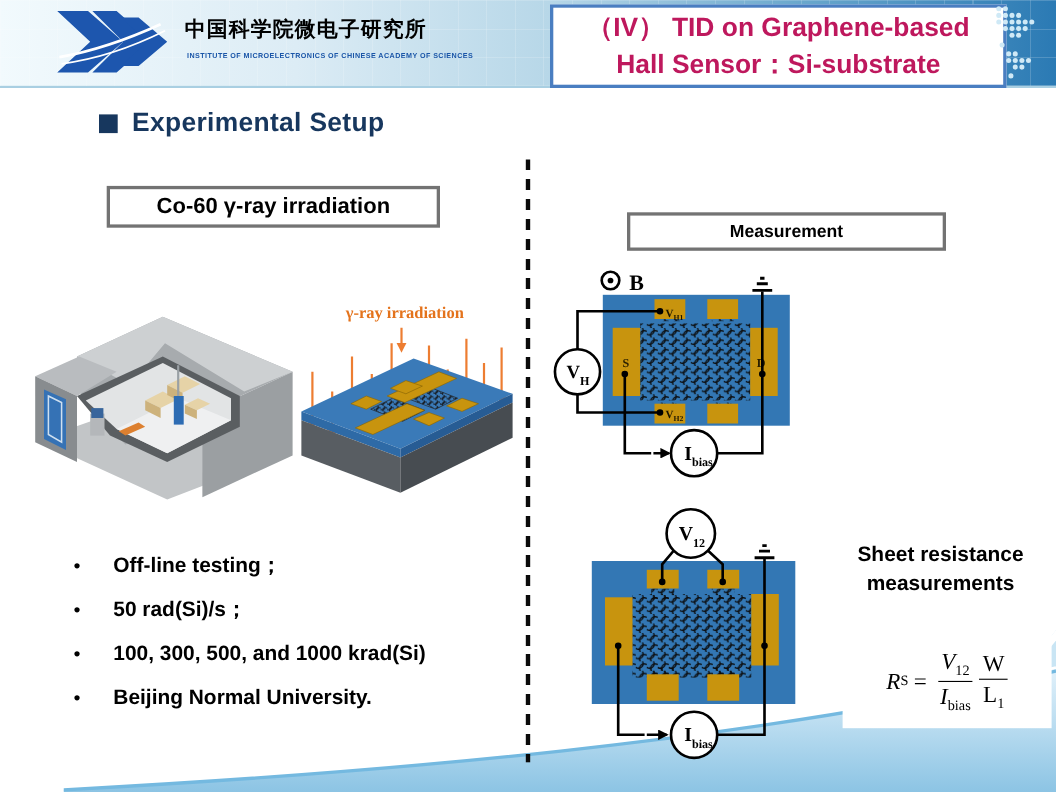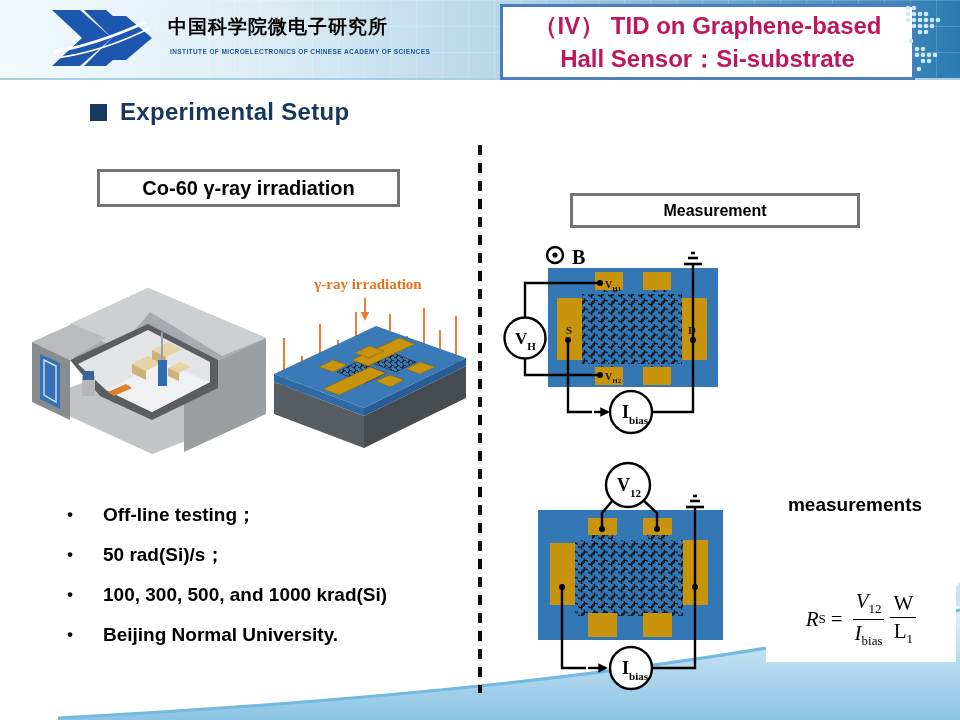--- a/index.html
+++ b/index.html
@@ -338,20 +338,21 @@
       <text x="89" y="36" font-size="18" font-weight="bold"><tspan>V</tspan><tspan dy="6" font-size="11">12</tspan></text>
     </g>
 
     <g>
       <circle cx="103" cy="213" r="21" fill="#fff" stroke="#000" stroke-width="2.4"></circle>
       <text x="94" y="219" font-size="18" font-weight="bold"><tspan>I</tspan><tspan dy="6" font-size="11">bias</tspan></text>
     </g>
   </svg>
 
   <div class="cap" id="sheetcap">
+    <div>Sheet resistance</div>
     <div>measurements</div>
   </div>
 
   <div class="formulabox">
     <div class="formula">
       <i>R</i>
         <sub>S</sub>
       <span class="eqs">=</span>
       <span class="frac">
         <span class="num"><i>V</i><sub>12</sub></span>

